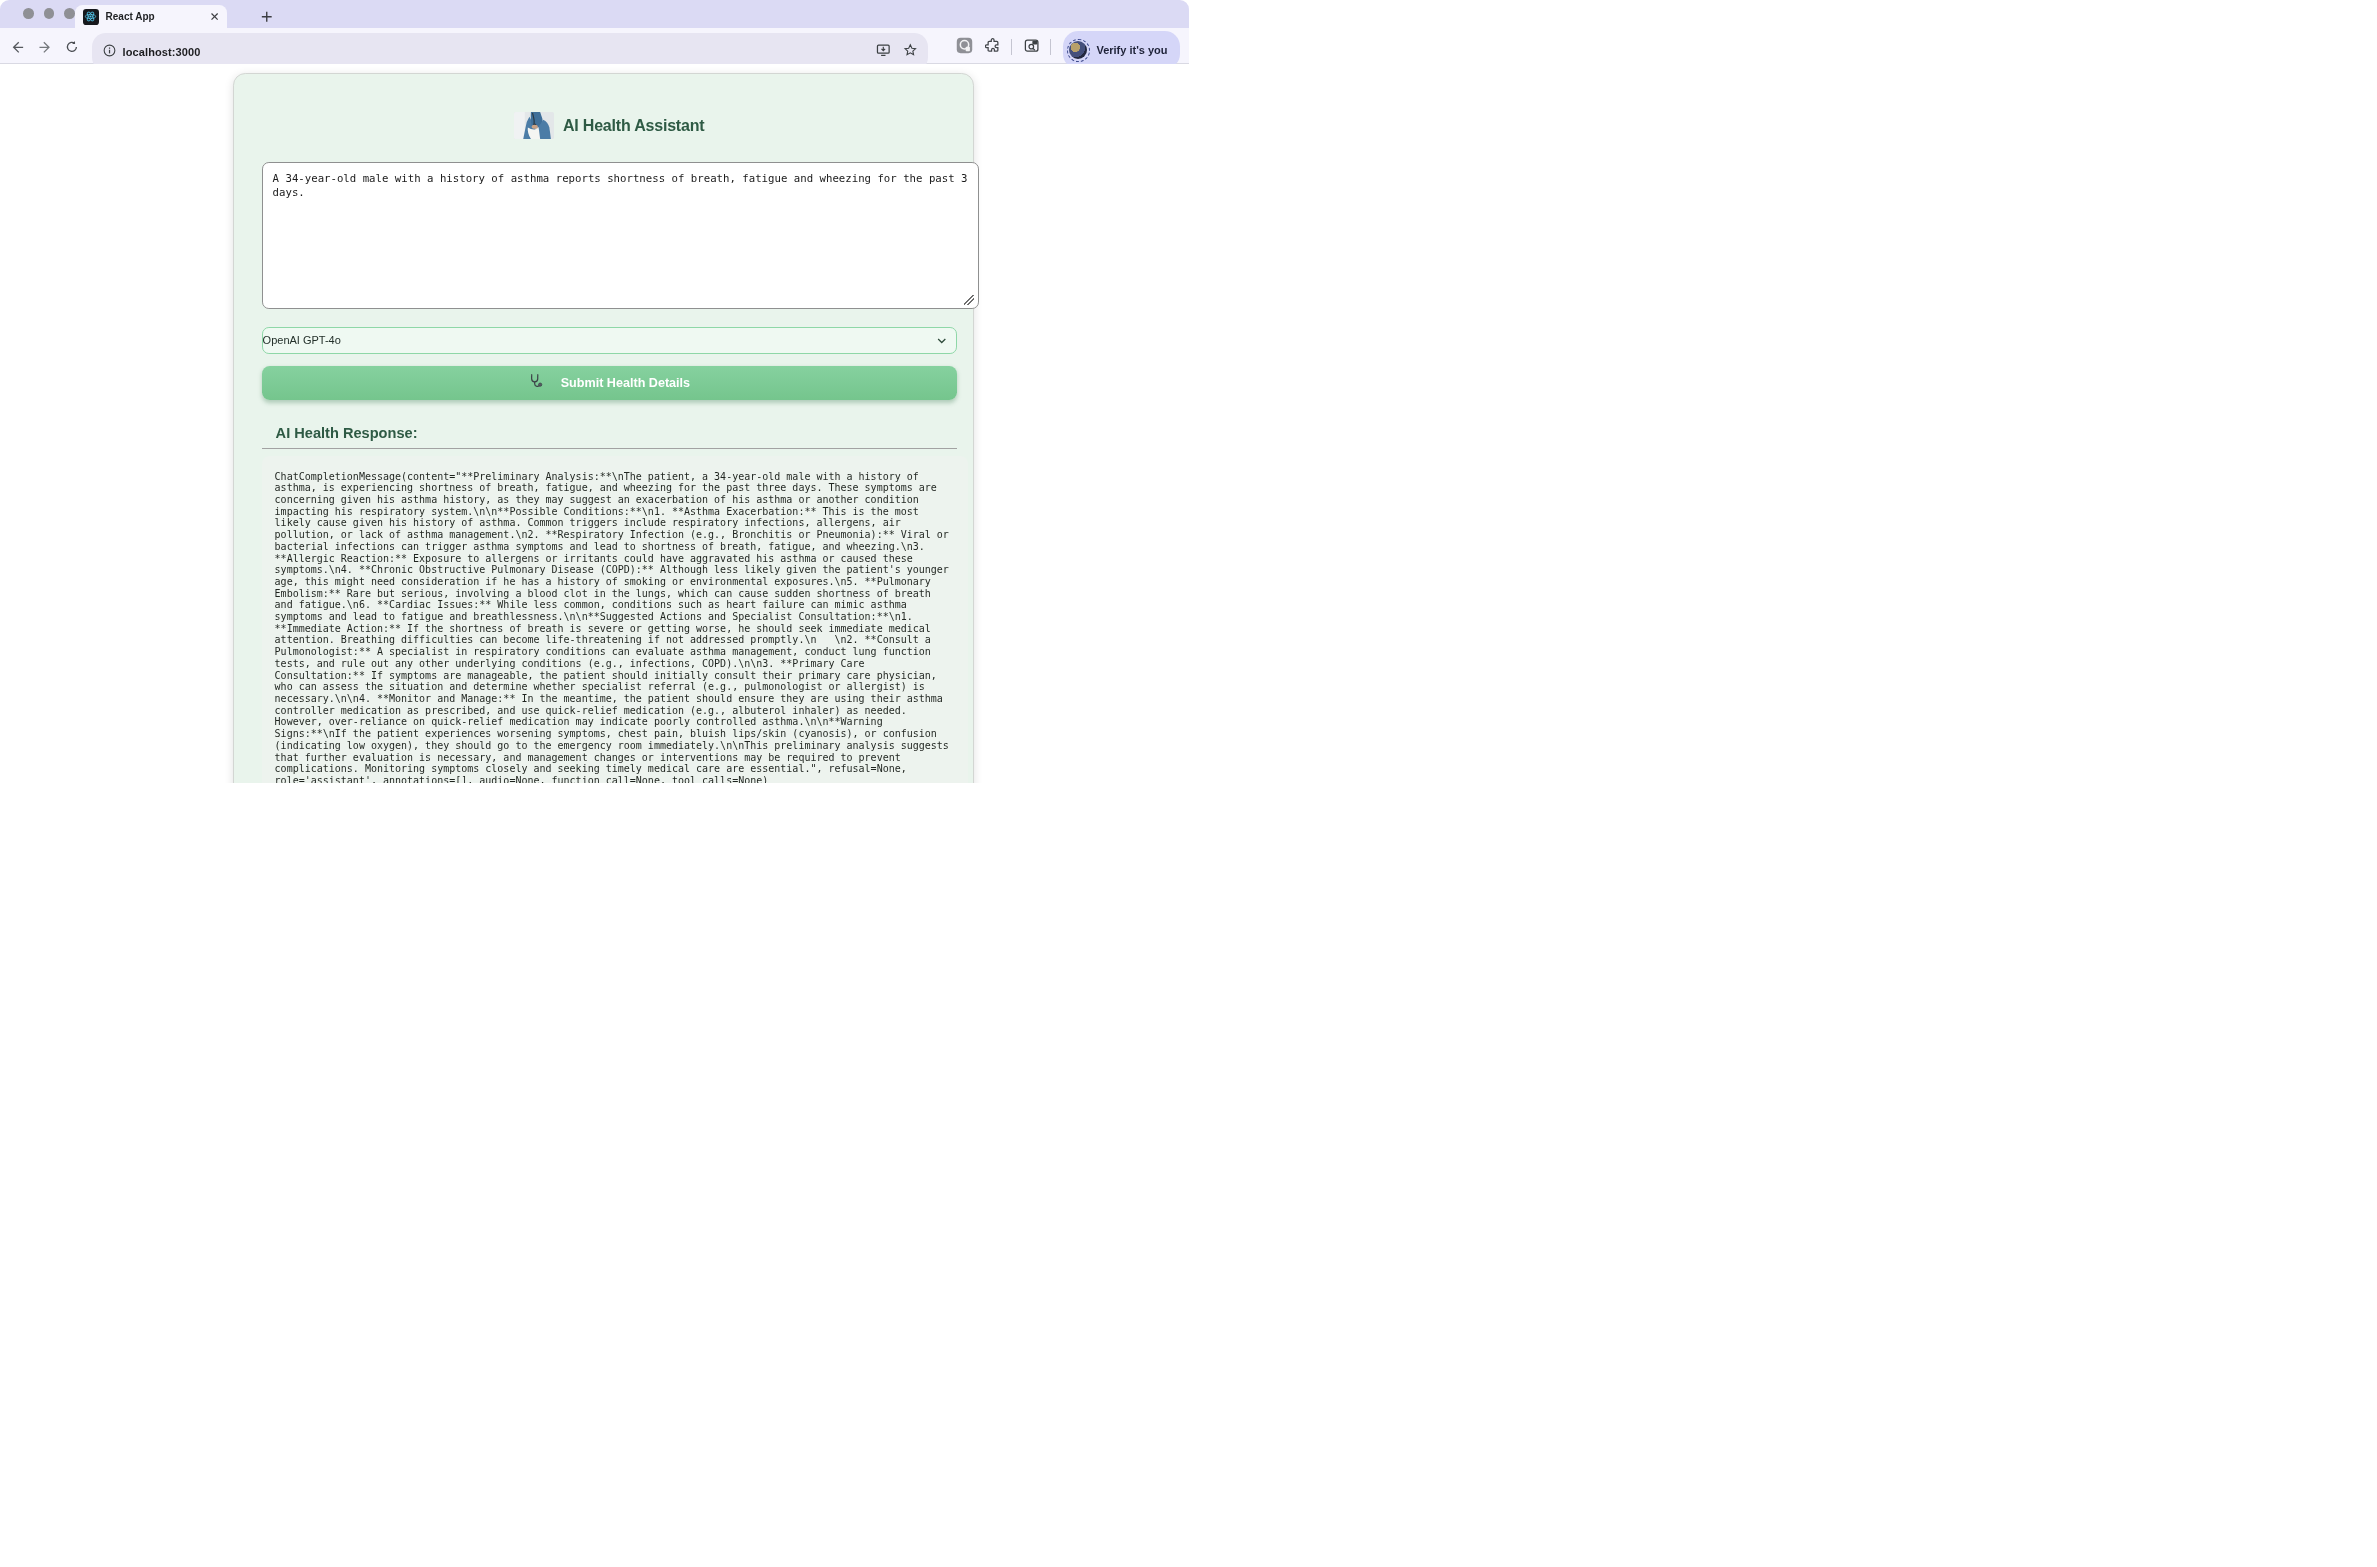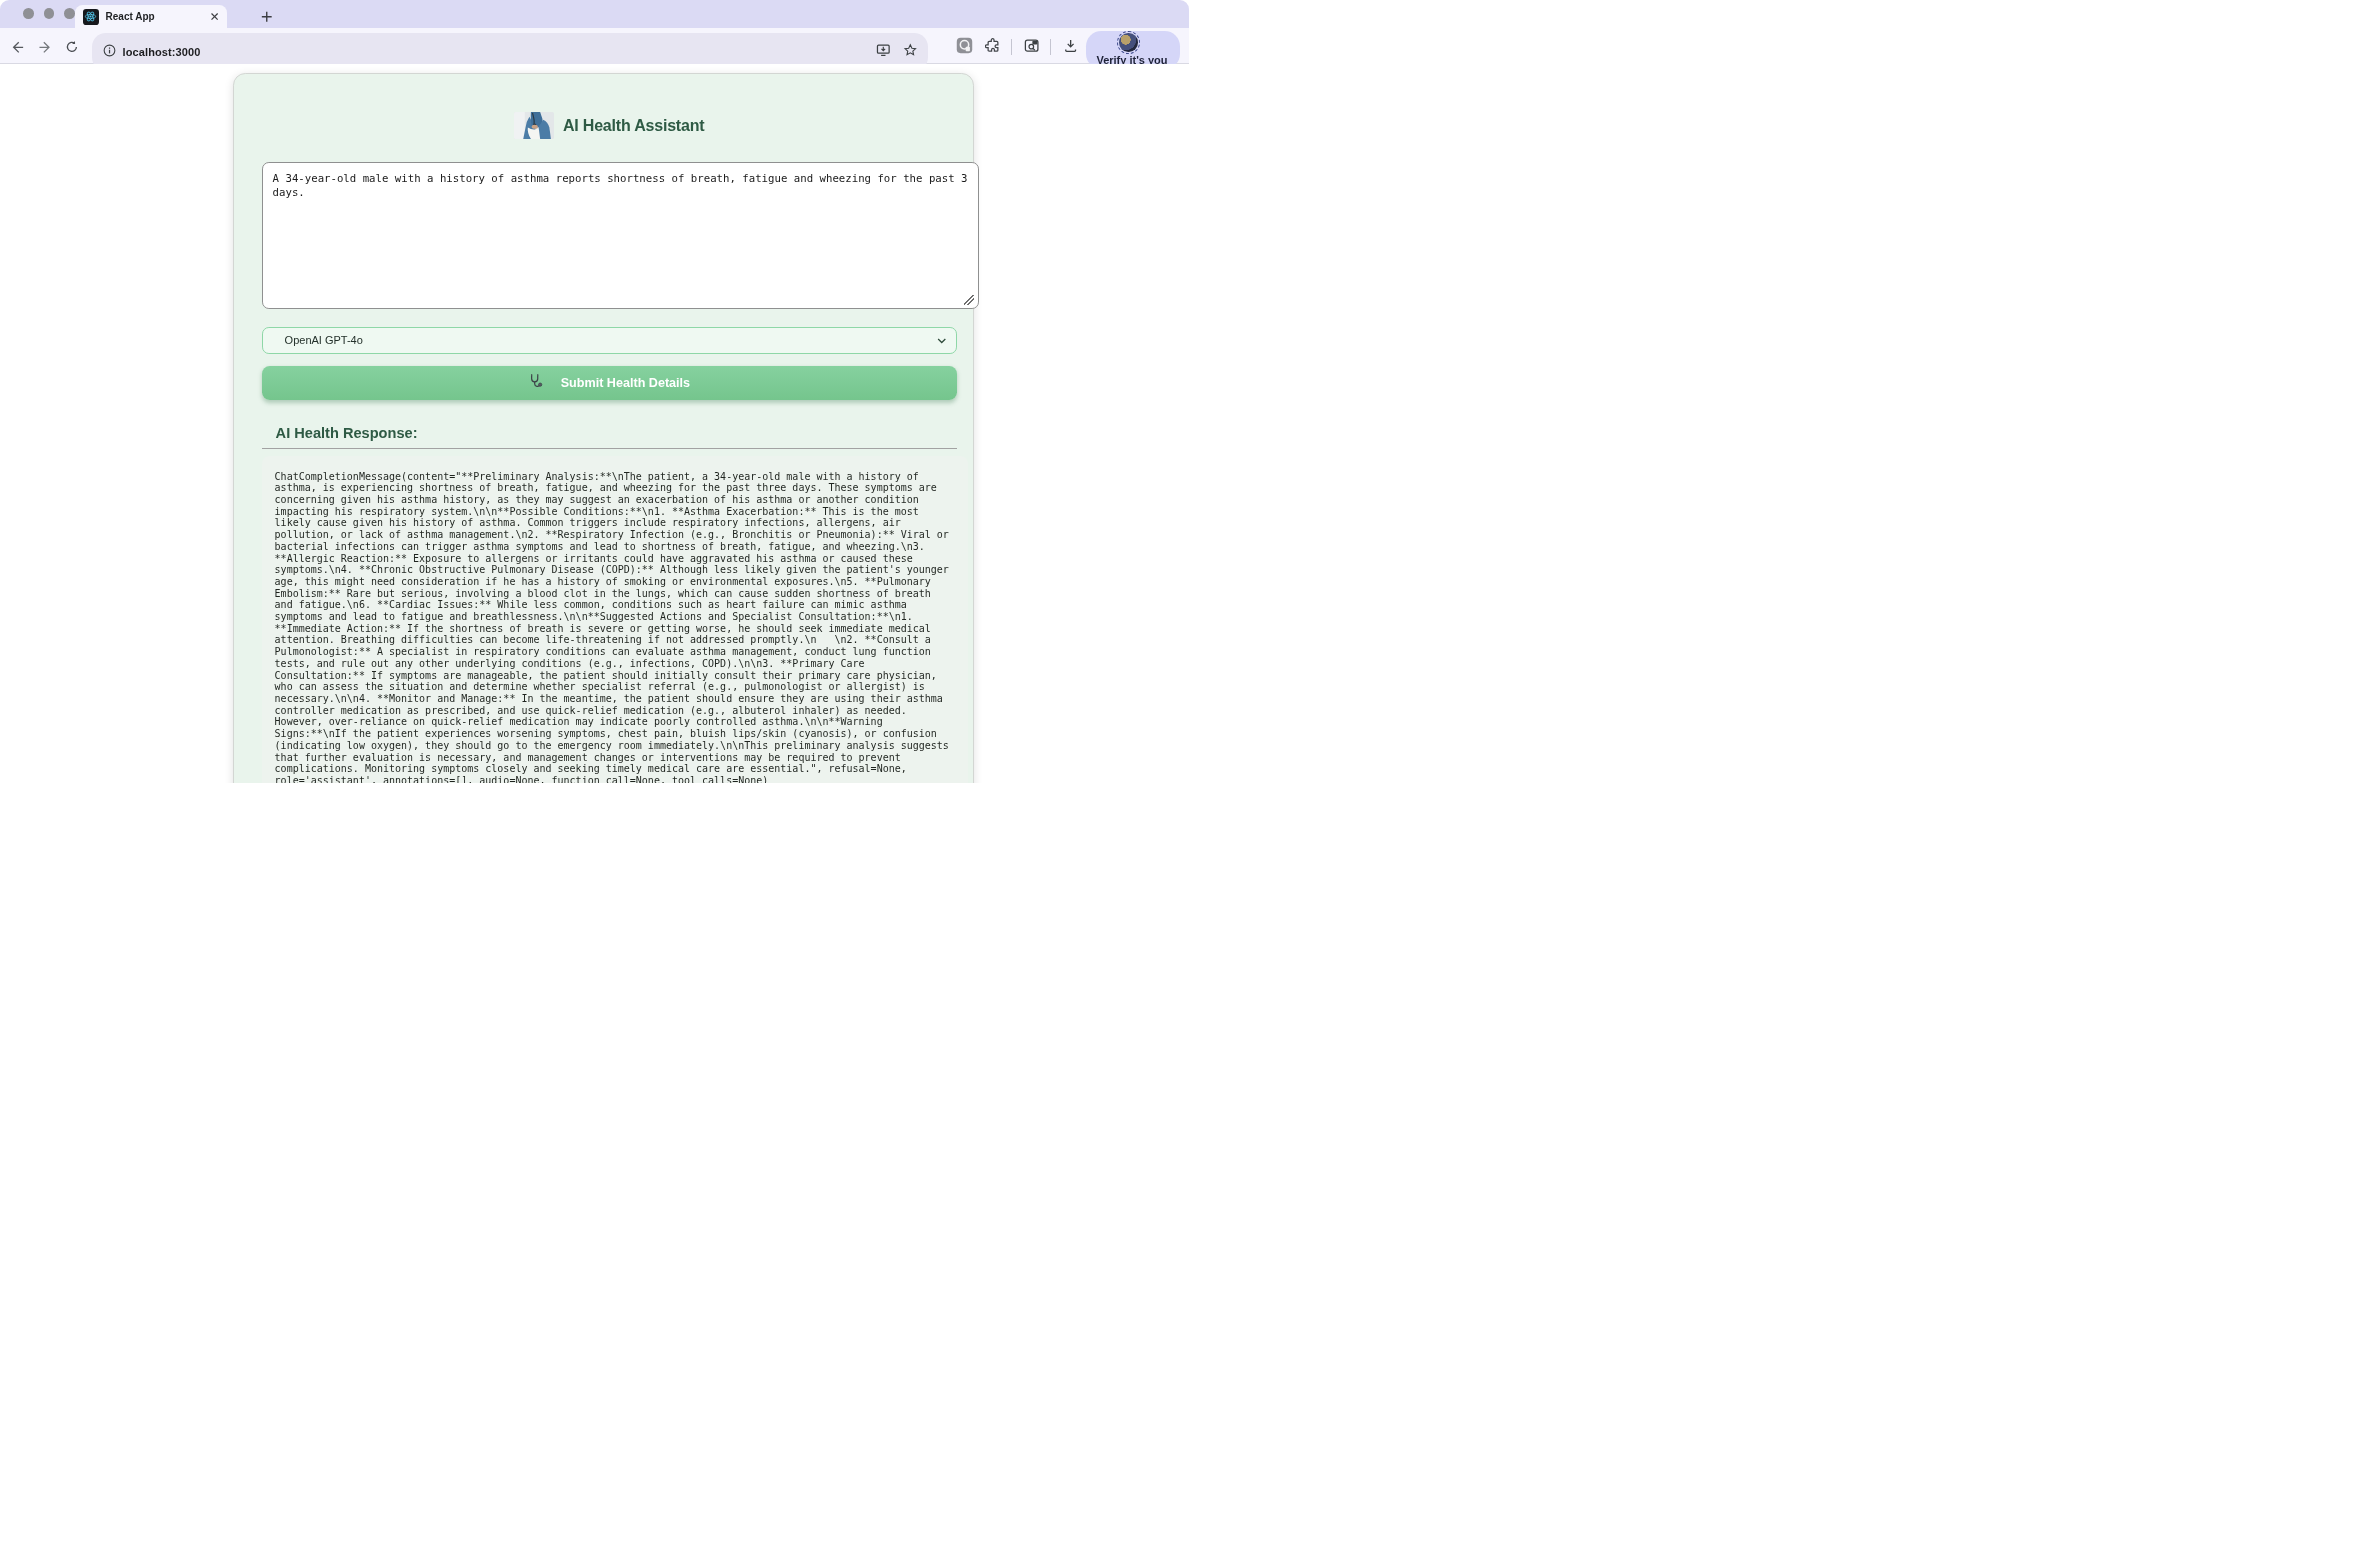--- a/index.html
+++ b/index.html
@@ -22,21 +22,21 @@
   .toolbar{position:absolute;left:0;top:28px;width:1189px;height:36px;background:#f6f5fd;
     border-bottom:0.8px solid #d9d9e3;box-sizing:border-box;}
   .navbtn{position:absolute;top:37px;width:20px;height:20px;display:flex;align-items:center;justify-content:center;}
   .omnibox{position:absolute;left:92px;top:33px;width:836px;height:38px;border-radius:13.8px;
     background:#e7e5f2;display:flex;align-items:center;padding:0 10.7px;box-sizing:border-box;}
   .url{font-size:11px;color:#1d1d20;margin-left:6.9px;flex:1;font-weight:bold;letter-spacing:0.1px;}
   .omni-right{display:flex;align-items:center;gap:12.3px;}
   .ext-row{position:absolute;top:37px;display:flex;align-items:center;}
   .vsep{width:0.8px;height:15.3px;background:#c5c5d1;}
   .profile-chip{position:absolute;right:9.2px;top:31px;height:38px;border-radius:15.3px;
-    background:#d5d6f8;display:flex;align-items:center;padding:0 12.3px 0 3.8px;flex-direction:column;}
+    background:#d5d6f8;display:flex;align-items:center;padding:0 12.3px 0 3.8px;}
   .avatar-wrap{width:23px;height:23px;border-radius:50%;border:1.5px dashed #3e4a8c;
     display:flex;align-items:center;justify-content:center;box-sizing:border-box;}
   .avatar{width:18.4px;height:18.4px;border-radius:50%;
     background:radial-gradient(circle at 35% 35%,#b8a06a 0 28%,#45507c 29% 60%,#23283e 61%);}
   .profile-label{margin-left:6.9px;font-size:11px;color:#1e2238;font-weight:bold;}
 
   
   .page{position:absolute;left:0;top:64px;width:1189px;height:719px;background:#ffffff;overflow:hidden;}
   .card{position:absolute;left:233px;top:9.2px;width:741px;height:1072px;background:#e9f4ec;
     border:0.8px solid #d3d6d3;border-radius:12.3px;box-shadow:0 2.3px 9.2px rgba(0,0,0,.12);box-sizing:border-box;}
@@ -47,21 +47,21 @@
 
   .input-wrap{position:relative;margin-top:23px;}
   textarea.health-input{display:block;width:695px;height:126px;padding:9.2px 10px;border:0.8px solid #8f9090;
     border-radius:6.9px;background:#fff;font-family:"DejaVu Sans Mono",monospace;font-size:10.7px;
     line-height:13.4px;color:#1a1a1a;resize:none;outline:none;}
   .resize-grip{position:absolute;right:-17px;bottom:3.8px;width:10px;height:10px;pointer-events:none;
     background:linear-gradient(135deg,transparent 42%,#6e6e6e 42%,#6e6e6e 50%,transparent 50%,transparent 64%,#6e6e6e 64%,#6e6e6e 72%,transparent 72%);}
 
   .select-wrap{position:relative;margin-top:18.4px;}
   select.model-select{width:695px;height:27px;box-sizing:border-box;background:#eff9f2;
-    border:0.8px solid #8ed7a7;border-radius:6.9px;padding:0 26px 0 22px;font-size:11px;color:#23302a;
+    border:0.8px solid #8ed7a7;border-radius:6.9px;padding:0 26px 0 0;font-size:11px;color:#23302a;
     appearance:none;-webkit-appearance:none;font-family:"Liberation Sans",sans-serif;outline:none;}
   .chevron{position:absolute;right:9.2px;top:7.7px;pointer-events:none;}
 
   button.submit-btn{margin-top:12.3px;width:695px;height:34px;border:none;border-radius:7.7px;
     background:linear-gradient(#86d19f,#75c58d);color:#fff;font-size:12.6px;font-weight:bold;
     font-family:"Liberation Sans",sans-serif;display:flex;align-items:center;justify-content:center;
     gap:18px;box-shadow:0 2.3px 4.6px rgba(70,130,90,.35);cursor:pointer;}
 
   h3.response-heading{margin:25px 14px 0;font-size:14.6px;font-weight:bold;color:#2e5a44;}
   .rule{margin-top:6.9px;border:none;border-top:1.5px solid #a2a2a2;width:695px;}

